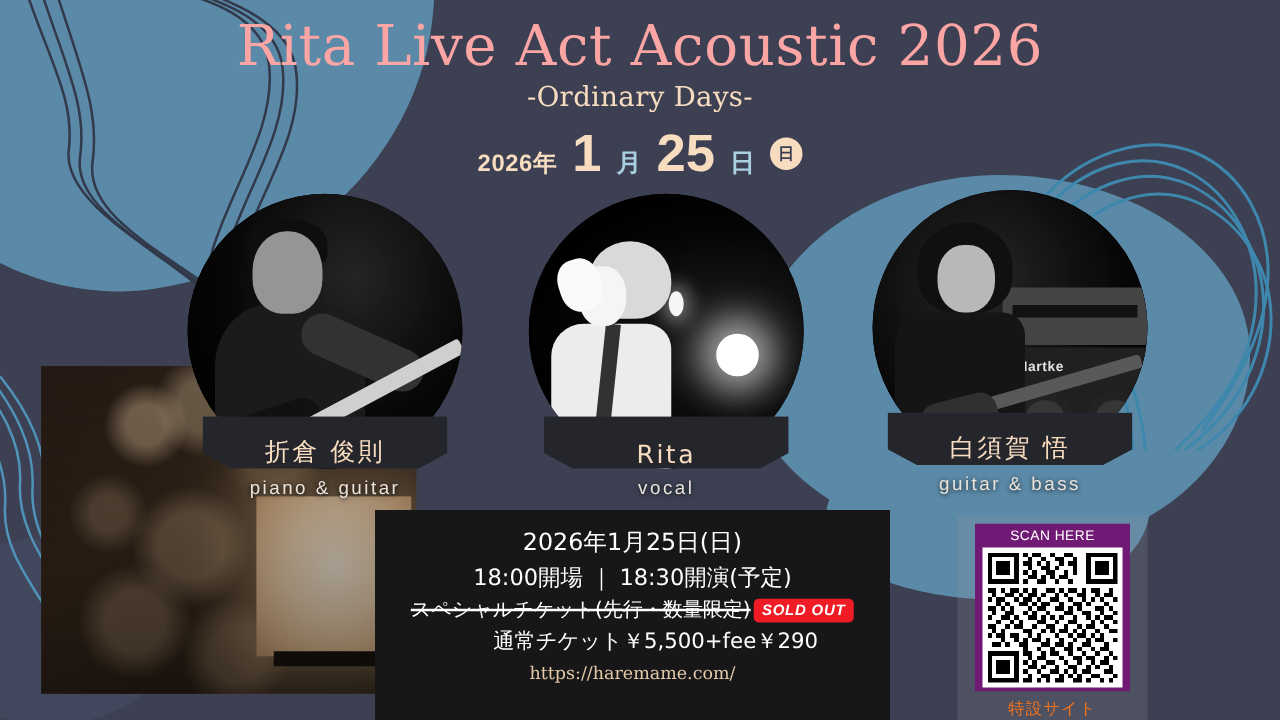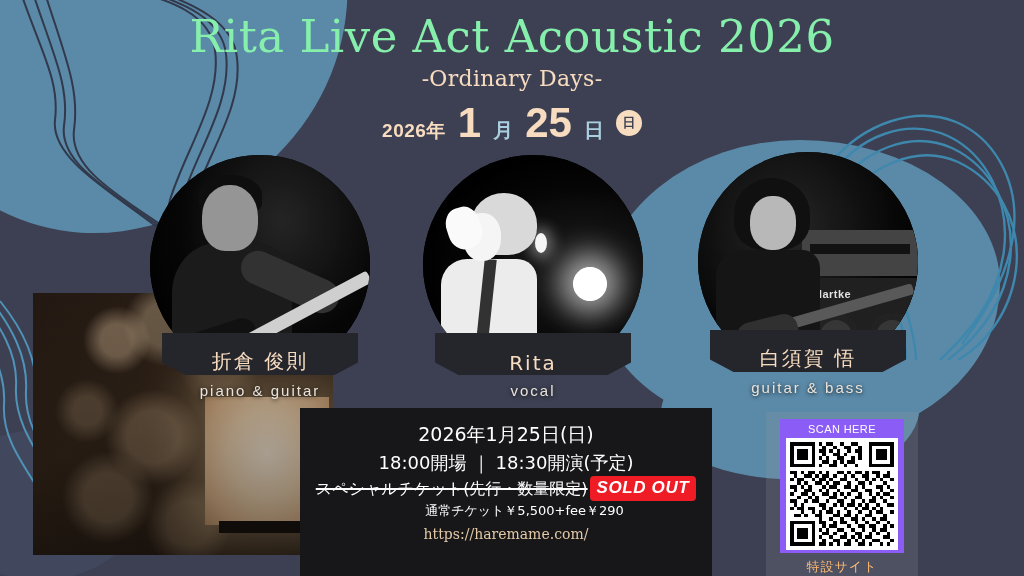--- a/index.html
+++ b/index.html
@@ -53,21 +53,21 @@
   .wave-r  { left: 828px; top: 60px; }
 
   
   .title-wrap {
     position: absolute; left: 0; top: 12px; width: 1024px;
     text-align: center;
   }
   .main-title {
     font-family: "DejaVu Serif", serif;
     font-size: 45px;
-    color: #86efac;
+    color: #fca5a5;
     letter-spacing: .5px;
     line-height: 1.1;
     white-space: nowrap;
   }
   .sub-title {
     font-family: "DejaVu Serif", serif;
     font-size: 22px;
     color: #f8dcc0;
     margin-top: 4px;
     letter-spacing: .3px;
@@ -198,26 +198,26 @@
   }
   .info-line {
     color: #ffffff;
     font-family: "DejaVu Sans", sans-serif;
     line-height: 1.52;
     white-space: nowrap;
   }
   .il-date   { font-size: 19px; }
   .il-time   { font-size: 18px; }
   .il-sp     { font-size: 16px; text-decoration: line-through; text-decoration-thickness: 1.5px; }
-  .il-normal { font-size: 13px; margin-left: 37px; }
+  .il-normal { font-size: 17px; margin-left: 37px; }
   .il-venue  { font-size: 17px; }
   .sp-row { display: flex; align-items: center; justify-content: center; gap: 2px; }
   .soldout {
     background: #ef1c25; color: #fff;
-    font-size: 17px; font-weight: bold; font-style: italic;
+    font-size: 12px; font-weight: bold; font-style: italic;
     letter-spacing: .6px;
     padding: 2px 7px 3px; border-radius: 4px;
     display: inline-block;
     text-decoration: none;
   }
   .il-url {
     font-family: "DejaVu Serif", serif;
     font-size: 14px; color: #e3c9a6;
     margin-top: 5px;
   }
@@ -225,28 +225,28 @@
   
   .qr-panel {
     position: absolute; left: 766px; top: 412px;
     width: 152px; height: 164px;
     background: rgba(150,150,160,.20);
     display: flex; flex-direction: column; align-items: center;
     padding-top: 7px;
   }
   .qr-card {
     width: 124px; height: 134px;
-    background: #8b5cf6;
+    background: #701a75;
     display: flex; flex-direction: column; align-items: center;
     padding-top: 4px;
   }
   .qr-scan { font-size: 11px; color: #fff; letter-spacing: .4px; margin-bottom: 3px; }
   .qr-img  { width: 112px; height: 112px; background: #fff; padding: 4px; }
   .qr-grid { width: 100%; height: 100%; display: block; }
-  .qr-cap  { margin-top: 5px; font-size: 13px; color: #fdba74; letter-spacing: 1px; }
+  .qr-cap  { margin-top: 5px; font-size: 13px; color: #f97316; letter-spacing: 1px; }
 </style>
 </head>
 <body>
 
 <div id="flyer">
 
   <div class="blob-tl"></div>
   <div class="blob-right"></div>
   <div class="blob-right2"></div>
   <div class="blob-lowleft"></div>

